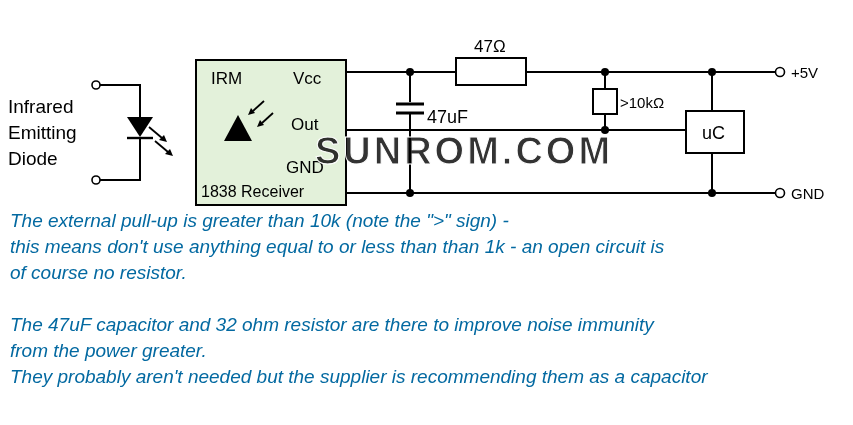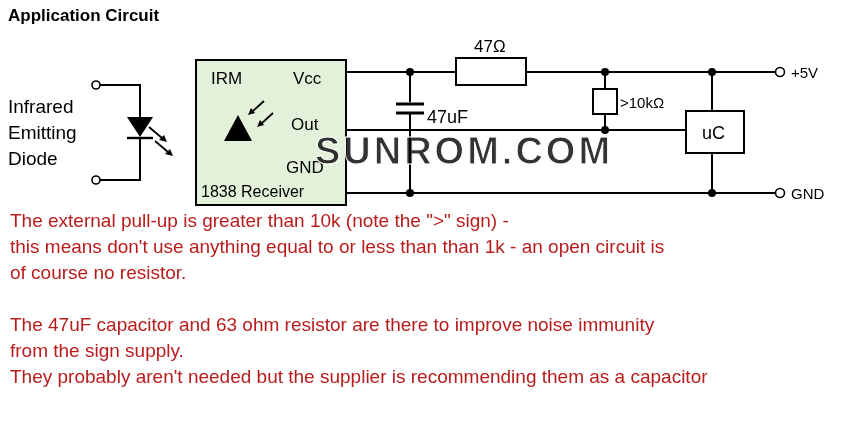--- a/index.html
+++ b/index.html
@@ -9,32 +9,31 @@
     background: #ffffff; overflow: hidden;
     font-family: "Liberation Sans", sans-serif; color: #000;
   }
   .title {
     position: absolute; top: 6px; left: 8px;
     font-size: 17px; font-weight: bold; color: #000;
   }
   .circuit-svg { position: absolute; top: 0; left: 0; }
   svg text { font-family: "Liberation Sans", sans-serif; fill: #000; }
   .notes {
-    position: absolute; left: 10px; color: #b91c1c;
-    font-size: 19px; line-height: 26px; white-space: nowrap;
+    position: absolute; left: 10px; color: #0369a1;
+    font-size: 19px; line-height: 26px; white-space: nowrap; font-style: italic;
   }
   .notes-1 { top: 208px; }
   .notes-2 { top: 312px; }
 </style>
 </head>
 <body>
 
 <div class="screen">
 
-  <div class="title">Application Circuit</div>
 
   <svg class="circuit-svg" width="853" height="212" viewBox="0 0 853 212">
 
     <text x="8" y="113" font-size="19">Infrared</text>
     <text x="8" y="139" font-size="19">Emitting</text>
     <text x="8" y="165" font-size="19">Diode</text>
 
     <circle cx="96" cy="85" r="4" fill="#fff" stroke="#000" stroke-width="1.6"></circle>
     <circle cx="96" cy="180" r="4" fill="#fff" stroke="#000" stroke-width="1.6"></circle>
     <path d="M100 85 H140 V117" fill="none" stroke="#000" stroke-width="2"></path>
@@ -101,18 +100,18 @@
     <text x="464" y="164" text-anchor="middle" font-size="38" font-weight="bold" letter-spacing="3" fill="#c9c9c9" fill-opacity="0.8" stroke="#ffffff" stroke-width="1">SUNROM.COM</text>
   </svg>
 
   <div class="notes notes-1">
     <div>The external pull-up is greater than 10k (note the "&gt;" sign) -</div>
     <div>this means don't use anything equal to or less than than 1k - an open circuit is</div>
     <div>of course no resistor.</div>
   </div>
 
   <div class="notes notes-2">
-    <div>The 47uF capacitor and 63 ohm resistor are there to improve noise immunity</div>
-    <div>from the sign supply.</div>
+    <div>The 47uF capacitor and 32 ohm resistor are there to improve noise immunity</div>
+    <div>from the power greater.</div>
     <div>They probably aren't needed but the supplier is recommending them as a capacitor</div>
   </div>
 
 </div>
 
 </body></html>

